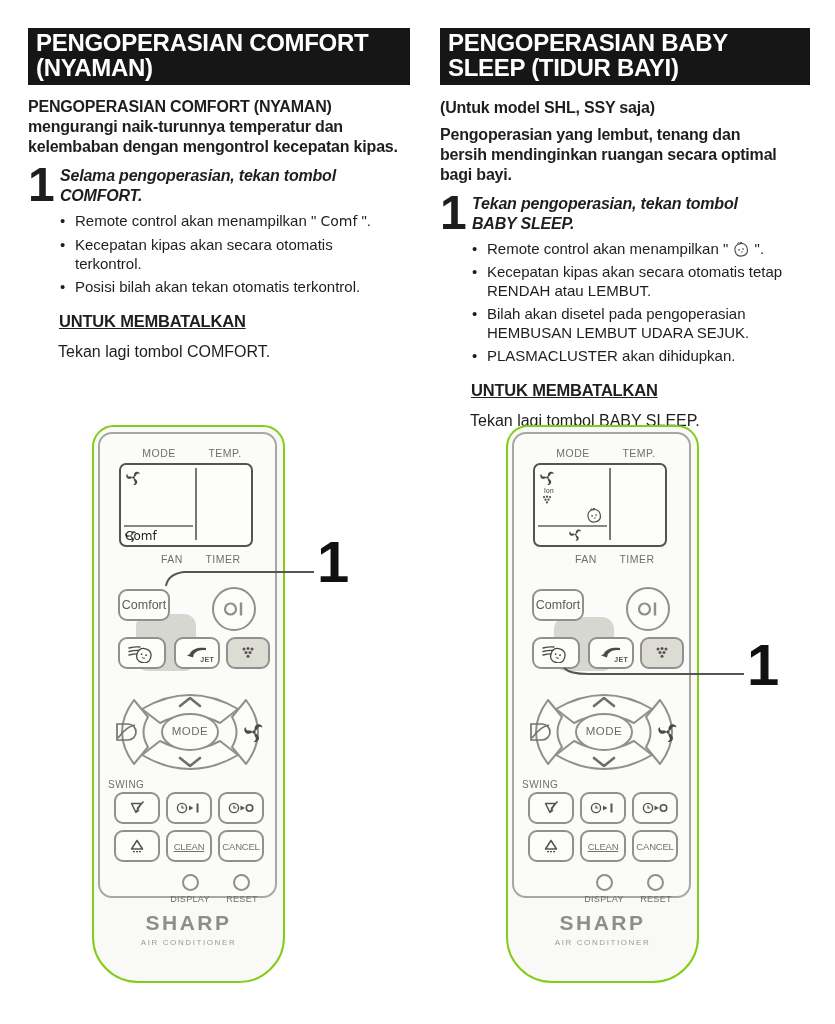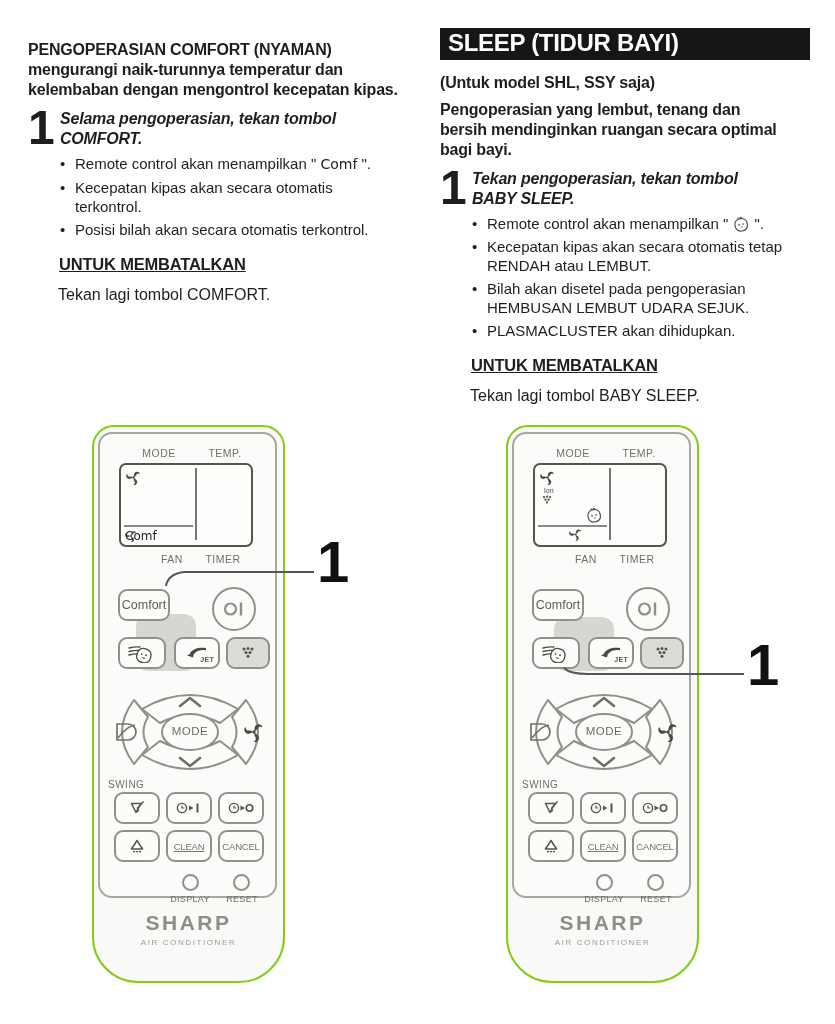--- a/index.html
+++ b/index.html
@@ -179,37 +179,41 @@
       </g>
       <use href="#sym-fan" x="136" y="43" width="20" height="20"></use>
       <ellipse cx="82" cy="53" rx="28" ry="18" fill="#fcfcfb" stroke="#8f8f8b" stroke-width="2"></ellipse>
     </symbol>
   </defs>
 </svg>
 
 <div class="page">
 
   <div class="col col-left">
+    <div class="header-bar">
+      <div>PENGOPERASIAN COMFORT</div>
+      <div>(NYAMAN)</div>
+    </div>
     <div class="intro">PENGOPERASIAN COMFORT (NYAMAN) mengurangi naik-turunnya temperatur dan kelembaban dengan mengontrol kecepatan kipas.</div>
     <div class="step">
       <div class="step-num">1</div>
       <div class="step-text">Selama pengoperasian, tekan tombol COMFORT.</div>
     </div>
     <div class="bullets">
       <div class="bullet">
         <span class="dot">•</span>
         <span class="btxt"><span>Remote control akan menampilkan " </span><span class="lcd-font">Comf</span><span> ".</span></span>
       </div>
       <div class="bullet">
         <span class="dot">•</span>
         <span class="btxt">Kecepatan kipas akan secara otomatis terkontrol.</span>
       </div>
       <div class="bullet">
         <span class="dot">•</span>
-        <span class="btxt">Posisi bilah akan secara otomatis terkontrol.</span>
+        <span class="btxt">Posisi bilah akan tekan otomatis terkontrol.</span>
       </div>
     </div>
     <div class="cancel-heading">UNTUK MEMBATALKAN</div>
     <div class="cancel-text">Tekan lagi tombol COMFORT.</div>
 
     <div class="remote">
       <div class="remote-inner"></div>
       <div class="lcd-label lab-mode">MODE</div>
       <div class="lcd-label lab-temp">TEMP.</div>
       <div class="lcd">
@@ -288,20 +292,21 @@
     </div>
 
     <svg class="callout-line">
       <path d="M138 558 Q140 546 156 544 L286 544" fill="none" stroke="#555" stroke-width="2"></path>
     </svg>
     <div class="callout-num">1</div>
   </div>
 
   <div class="col col-right">
     <div class="header-bar">
+      <div>PENGOPERASIAN BABY</div>
       <div>SLEEP (TIDUR BAYI)</div>
     </div>
     <div class="model-note">(Untuk model SHL, SSY saja)</div>
     <div class="intro">Pengoperasian yang lembut, tenang dan bersih mendinginkan ruangan secara optimal bagi bayi.</div>
     <div class="step">
       <div class="step-num">1</div>
       <div class="step-text">Tekan pengoperasian, tekan tombol BABY SLEEP.</div>
     </div>
     <div class="bullets">
       <div class="bullet">

